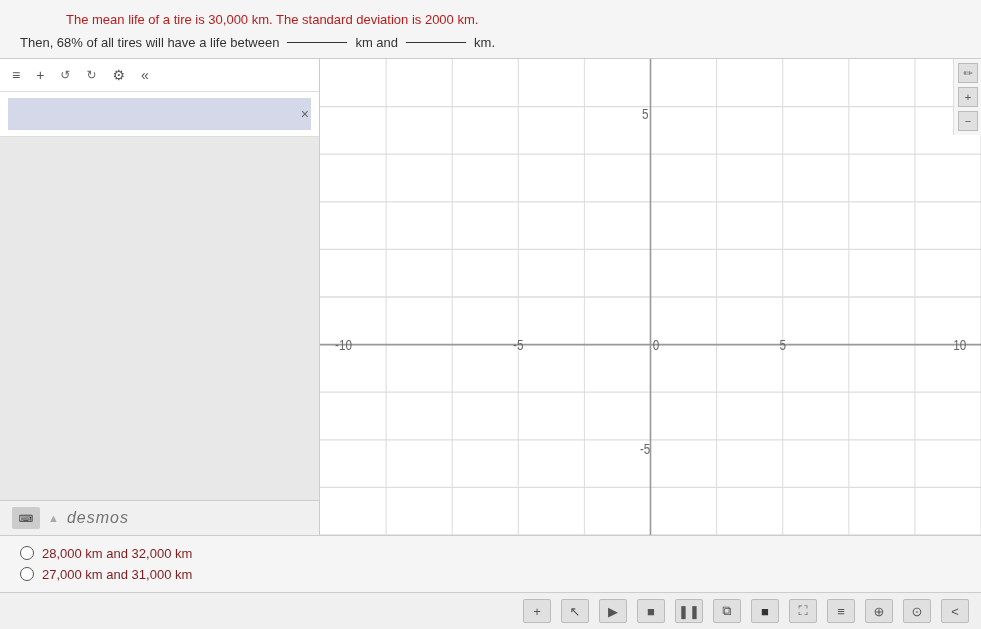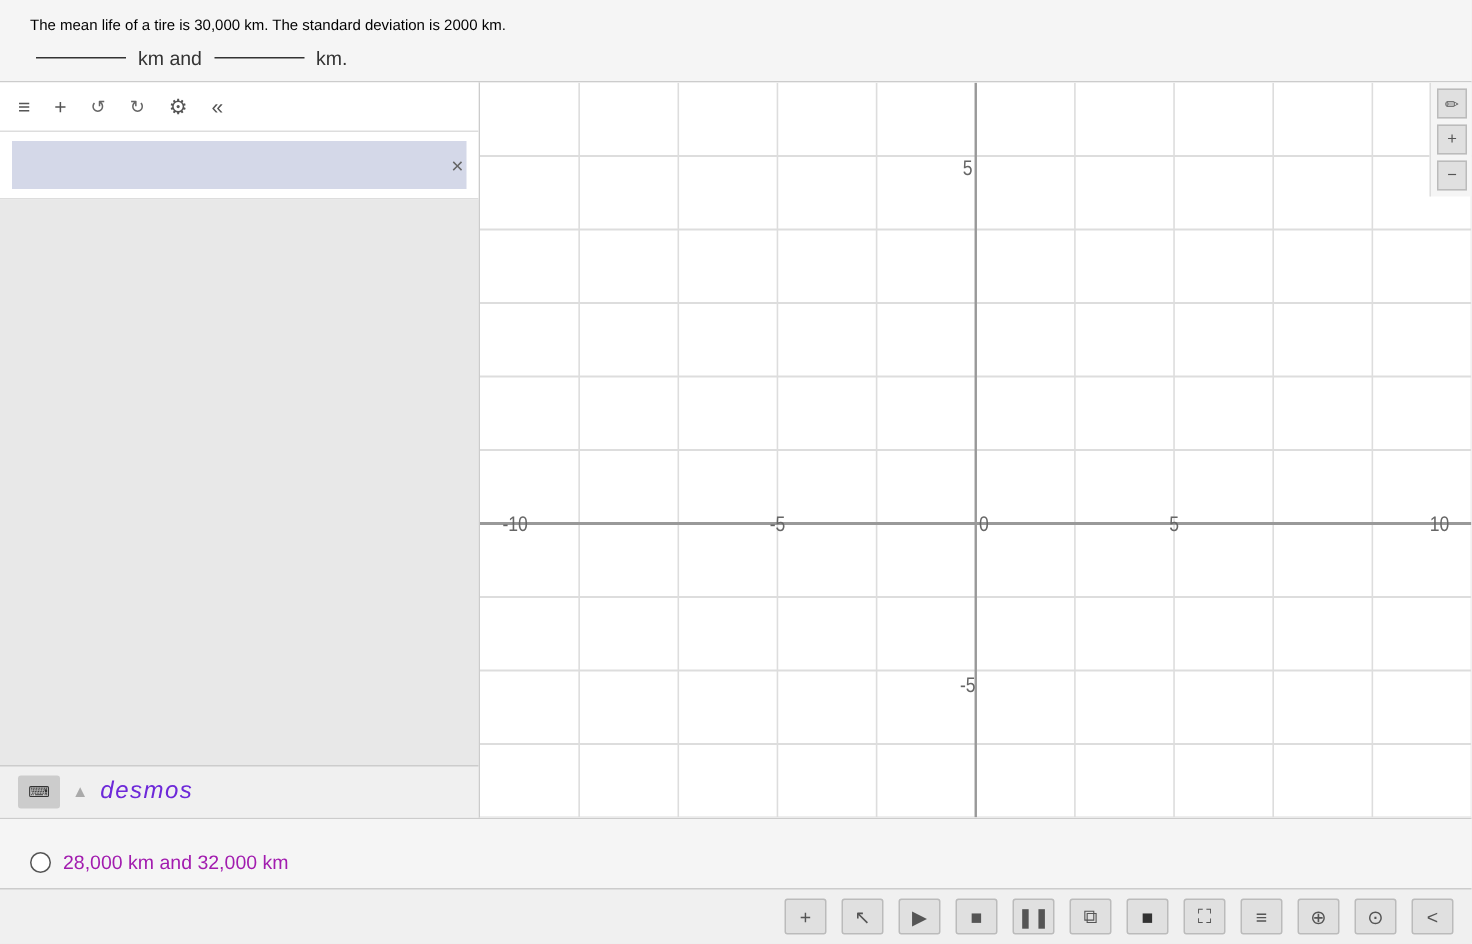--- a/index.html
+++ b/index.html
@@ -24,23 +24,24 @@
     }
 
     
     .question-area {
       background: #f5f5f5;
       padding: 12px 20px 8px 20px;
       border-bottom: 1px solid #ccc;
     }
 
     .question-line1 {
-      font-size: 10px;
-      color: #000000;
+      font-size: 13px;
+      color: #b91c1c;
       margin-bottom: 8px;
+      margin-left: 46px;
     }
 
     .question-line2 {
       font-size: 13px;
       color: #333;
       display: flex;
       align-items: center;
       gap: 4px;
     }
 
@@ -125,21 +126,21 @@
       display: flex;
       align-items: center;
       padding: 6px 12px;
       border-top: 1px solid #ccc;
       background: #f0f0f0;
       gap: 8px;
     }
 
     .desmos-logo {
       font-size: 16px;
-      color: #6d28d9;
+      color: #737373;
       font-style: italic;
       letter-spacing: 1px;
     }
 
     .keyboard-icon {
       width: 28px;
       height: 22px;
       background: #ccc;
       border-radius: 2px;
       display: flex;
@@ -194,27 +195,26 @@
 
     
     .options-area {
       background: #f5f5f5;
       padding: 10px 20px;
       border-top: 1px solid #ccc;
     }
 
     .option-item {
       display: flex;
-      align-items: center;
+      align-items: flex-start;
       gap: 8px;
       margin-bottom: 6px;
       font-size: 13px;
-      color: #a21caf;
-      cursor: pointer;
-      margin-top: 11px;
+      color: #7f1d1d;
+      cursor: pointer;
     }
 
     .option-item:last-child { margin-bottom: 0; }
 
     .radio-circle {
       width: 14px;
       height: 14px;
       border-radius: 50%;
       border: 1.5px solid #555;
       background: #fff;
@@ -253,20 +253,21 @@
 </head>
 <body>
 
 <div class="main-container">
 
   <div class="question-area">
     <div class="question-line1">
       <span>The mean life of a tire is 30,000 km. The standard deviation is 2000 km.</span>
     </div>
     <div class="question-line2">
+      <span>Then, 68% of all tires will have a life between</span>
       <span class="blank-line"></span>
       <span>km and</span>
       <span class="blank-line"></span>
       <span>km.</span>
     </div>
   </div>
 
   <div class="middle-section">
 
     <div class="left-panel">
@@ -338,20 +339,24 @@
         <div class="graph-ctrl-btn">−</div>
       </div>
     </div>
 
   </div>
 
   <div class="options-area">
     <div class="option-item">
       <div class="radio-circle"></div>
       <span>28,000 km and 32,000 km</span>
+    </div>
+    <div class="option-item">
+      <div class="radio-circle"></div>
+      <span>27,000 km and 31,000 km</span>
     </div>
   </div>
 
   <div class="bottom-toolbar">
     <div class="bottom-btn">+</div>
     <div class="bottom-btn">↖</div>
     <div class="bottom-btn play-btn">▶</div>
     <div class="bottom-btn">■</div>
     <div class="bottom-btn">❚❚</div>
     <div class="bottom-btn">⧉</div>

